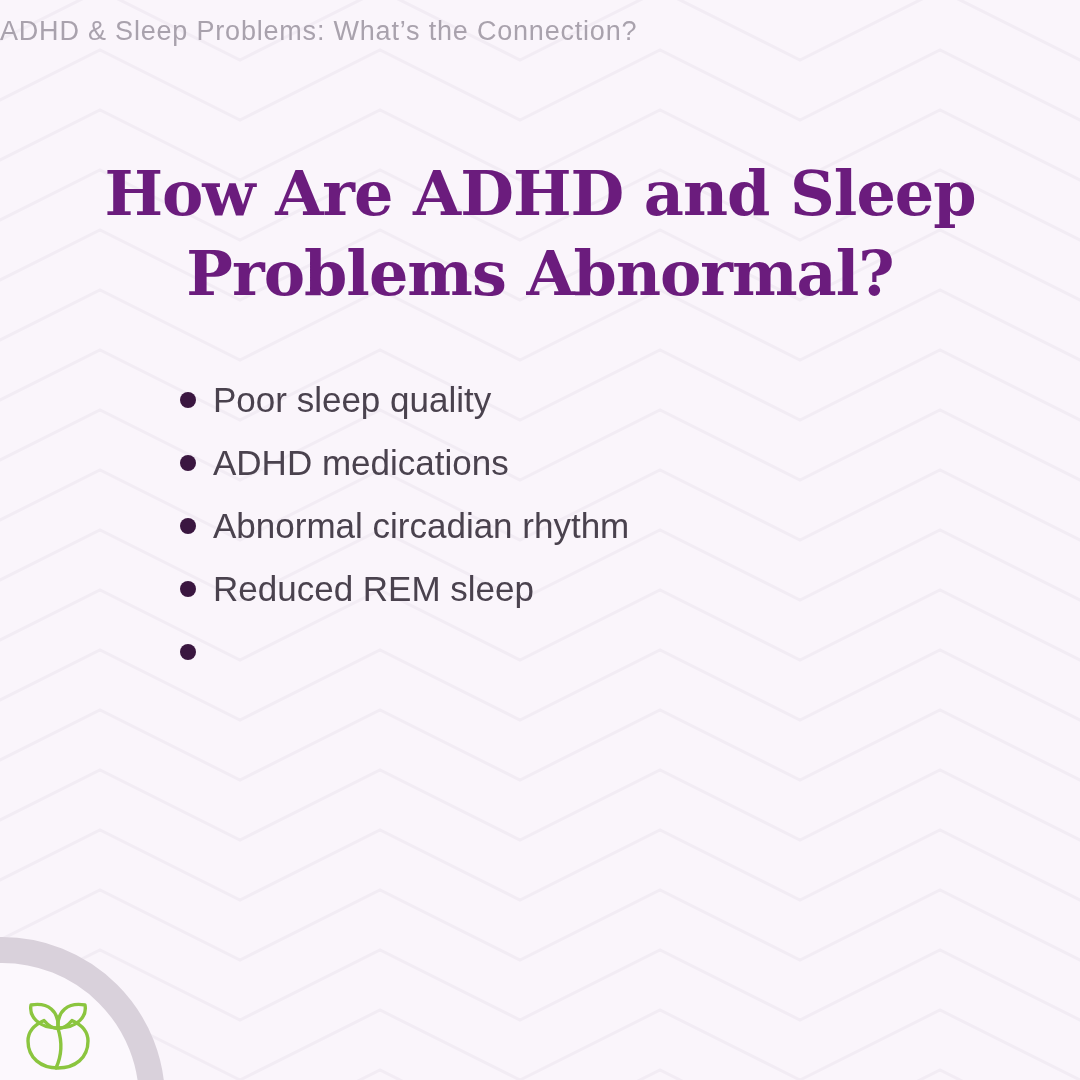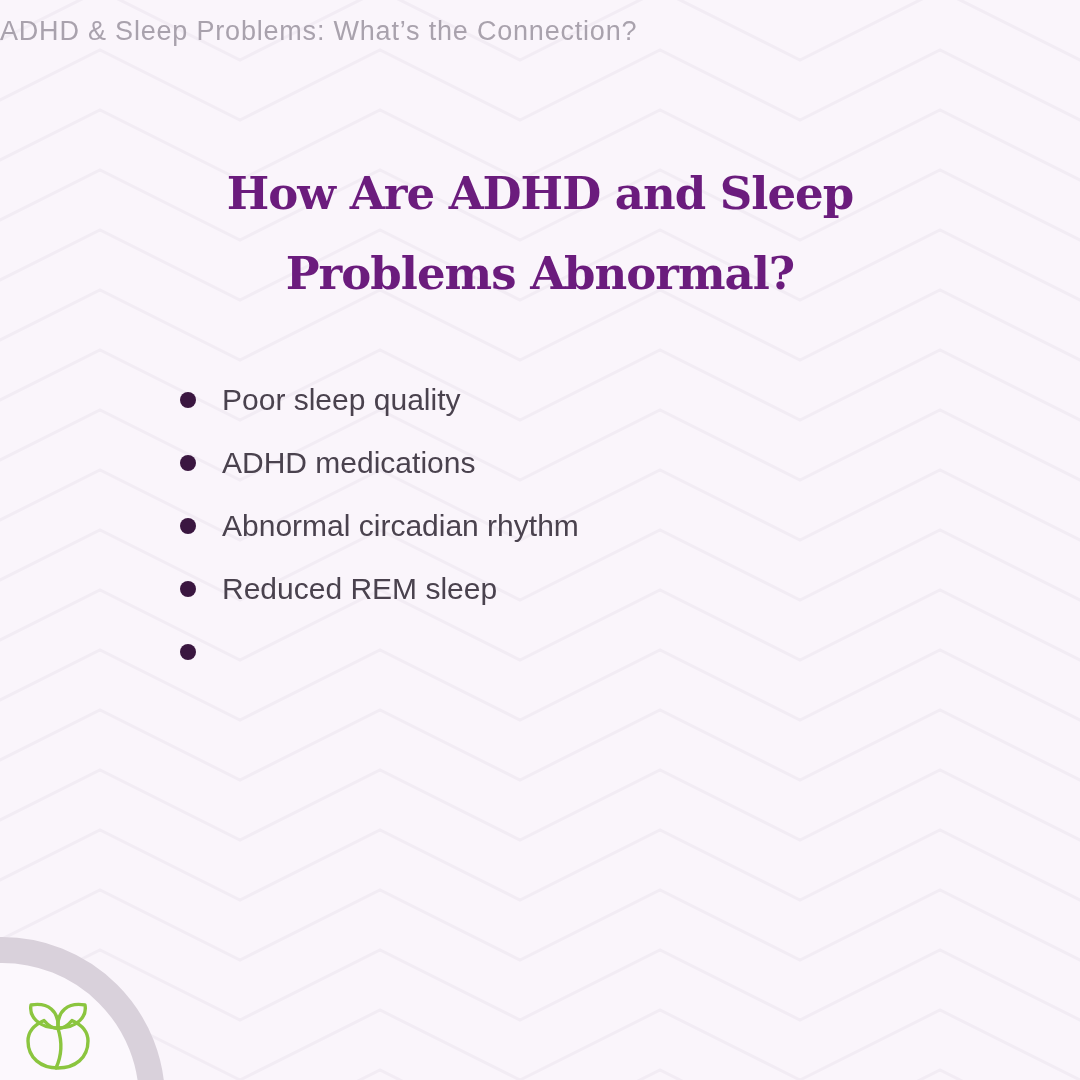--- a/index.html
+++ b/index.html
@@ -9,28 +9,28 @@
     font-family:"Liberation Sans",sans-serif;
   }
   .bg-pattern{position:absolute;left:0;top:0;}
   .chev{stroke:var(--pattern_color,#f2ecf4);stroke-width:3;fill:none;}
   .header{
     position:absolute;top:16px;left:0;width:100%;text-align:left;
     font-size:27px;letter-spacing:.8px;color:var(--header_color,#a9a2ad);
   }
   .title{
     position:absolute;top:154px;left:0;width:100%;margin:0;text-align:center;
-    font-family:"DejaVu Serif",serif;font-weight:bold;font-size:45px;line-height:80px;
+    font-family:"DejaVu Serif",serif;font-weight:bold;font-size:62px;line-height:80px;
     letter-spacing:-1px;color:var(--title_color,#6b1c7d);
   }
   .title span{display:block;}
   .bullets{position:absolute;left:180px;top:368px;margin:0;padding:0;list-style:none;}
   .bullets li{
     display:flex;align-items:center;height:63px;
-    font-size:30px;color:var(--text_color,#4a424e);white-space:nowrap;gap:9px;
+    font-size:35px;color:var(--text_color,#4a424e);white-space:nowrap;
   }
   .dot{
     width:16px;height:16px;border-radius:50%;flex:none;margin-right:17px;
     background:var(--bullet_color,#3a1640);
   }
   .corner-svg{position:absolute;left:0;bottom:0;}
   .arc-fill{fill:var(--arc_fill_color,#fcf8fd);stroke:none;}
   .arc-stroke{fill:none;stroke:var(--arc_color,#d9d1db);stroke-width:26;}
   .logo-svg{position:absolute;left:22px;bottom:8px;}
   .lotus{

